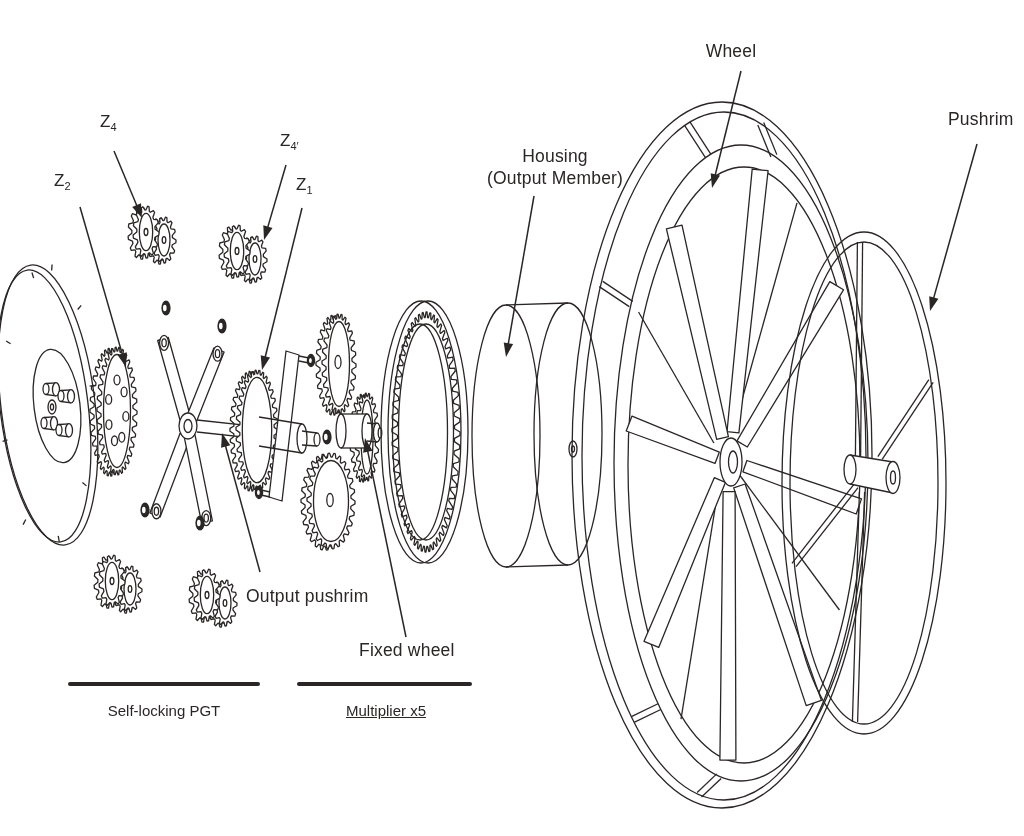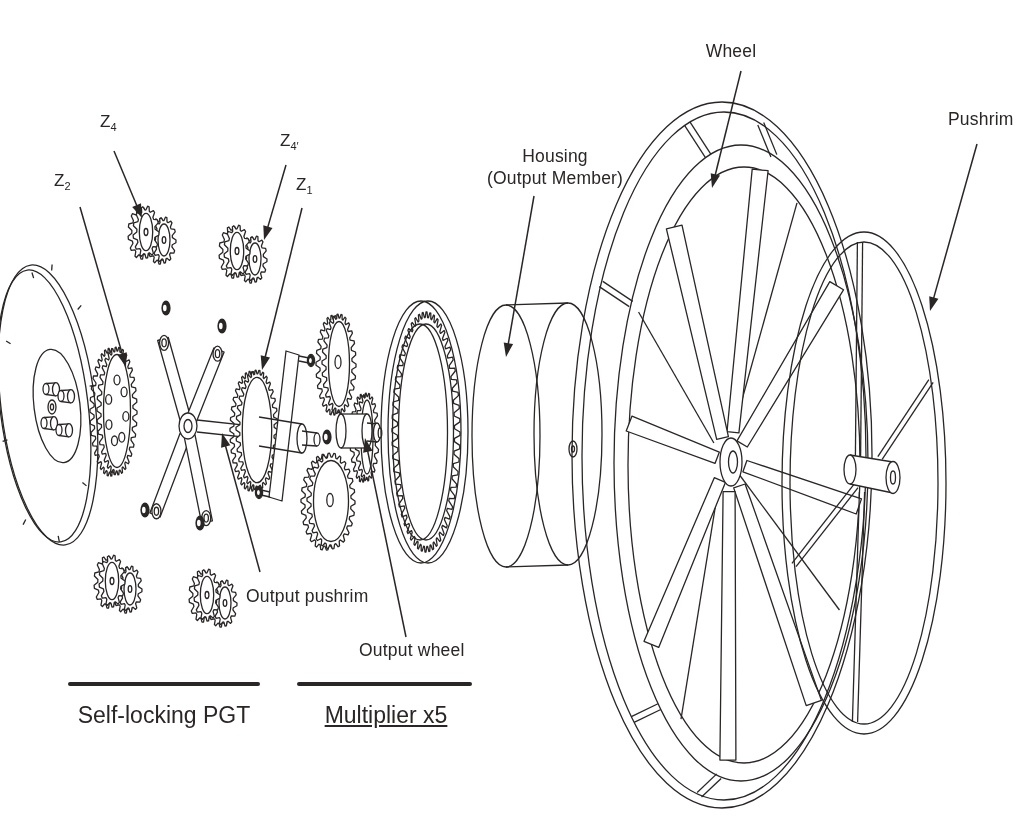--- a/index.html
+++ b/index.html
@@ -4,21 +4,21 @@
 <style>
   html,body{margin:0;padding:0;background:#fff;}
   .stage{position:relative;width:1024px;height:836px;background:#fff;overflow:hidden;
          font-family:"Liberation Sans",sans-serif;color:#2b2626;}
   .stage svg{position:absolute;left:0;top:0;}
   .label{position:absolute;font-size:17.5px;white-space:nowrap;letter-spacing:.2px;}
   .ctr{transform:translateX(-50%);}
   .zlabel{position:absolute;font-size:17px;white-space:nowrap;}
   .zlabel sub{font-size:11px;line-height:0;}
   .bar{position:absolute;height:4px;background:#2b2626;border-radius:2px;}
-  .sec{position:absolute;font-size:23px;transform:translateX(-50%);white-space:nowrap;}
+  .sec{position:absolute;font-size:15px;transform:translateX(-50%);white-space:nowrap;}
   .housing-label{line-height:22px;}
 </style>
 </head>
 <body>
 
 <div class="stage">
 
   <svg id="scene" width="1024" height="836" viewBox="0 0 1024 836">
       <g fill="none" stroke="#2b2626" stroke-width="1.3" stroke-linejoin="round">
         <ellipse cx="48" cy="405" rx="47" ry="141" transform="rotate(-7 48 405)"></ellipse>
@@ -276,19 +276,19 @@
   </div>
   <div class="zlabel" style="left:296px;top:175px;">
     <span>Z</span><sub>1</sub>
   </div>
 
   <div class="label ctr" style="left:731px;top:41px;">Wheel</div>
   <div class="label" style="left:948px;top:109px;">Pushrim</div>
   <div class="label ctr housing-label" style="left:555px;top:145px;">Housing</div>
   <div class="label ctr housing-label" style="left:555px;top:167px;">(Output Member)</div>
   <div class="label" style="left:246px;top:574px;margin-top:12px;">Output pushrim</div>
-  <div class="label" style="left:359px;top:640px;">Output wheel</div>
+  <div class="label" style="left:359px;top:640px;">Fixed wheel</div>
 
   <div class="bar" style="left:68px;top:682px;width:192px;"></div>
   <div class="bar" style="left:297px;top:682px;width:175px;"></div>
   <div class="sec" style="left:164px;top:702px;">Self-locking PGT</div>
   <div class="sec" style="left:386px;top:702px;text-decoration:underline;">Multiplier x5</div>
 </div>
 
 </body></html>

